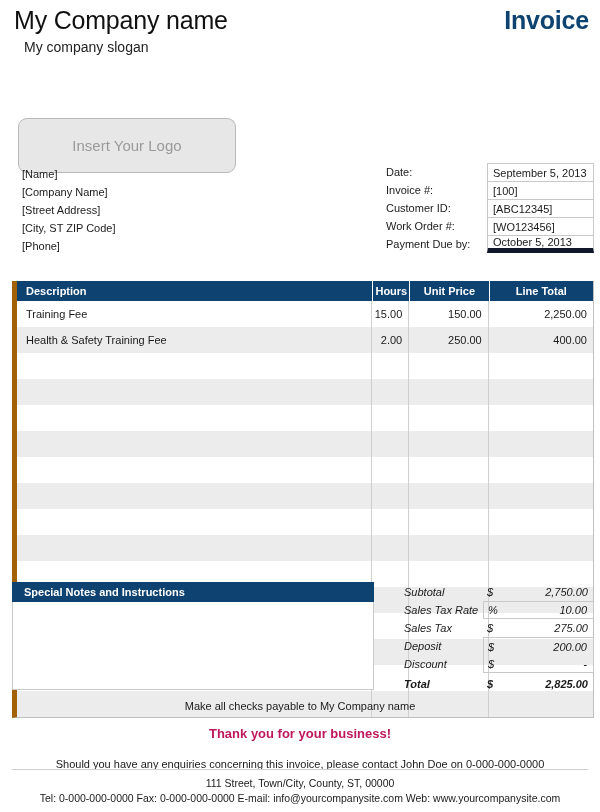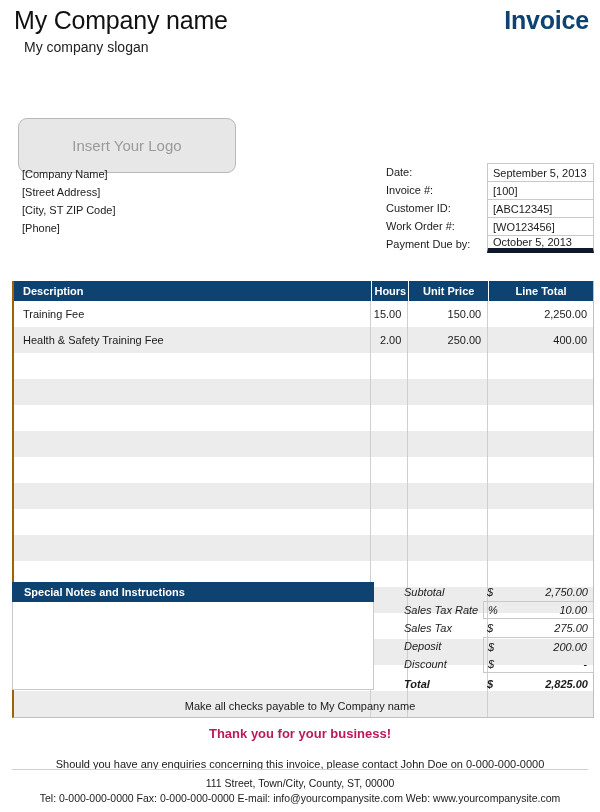--- a/index.html
+++ b/index.html
@@ -129,21 +129,21 @@
   .meta-row:last-child .meta-value {
     border-bottom: 5px solid #0f172a;
   }
 
   
   #items-table {
     position: absolute;
     left: 12px;
     top: 281px;
     width: 582px;
-    border-left: 2px solid #a16207;
+    border-left: 5px solid #a16207;
     border-right: 1px solid #bfbfbf;
     border-bottom: 1px solid #bfbfbf;
     box-sizing: border-box;
   }
   .items-head {
     display: flex;
     background: #0d4271;
     color: #ffffff;
     height: 20px;
   }
@@ -309,20 +309,21 @@
 <div id="company-name">My Company name</div>
 <div id="company-slogan">My company slogan</div>
 <div id="invoice-title">Invoice</div>
 
 <div id="logo-box">
   <span class="logo-text">Insert Your Logo</span>
 </div>
 
 <div id="bill-to">
   <div id="bill-to-lines">
+      <div class="bill-line">[Name]</div>
       <div class="bill-line">[Company Name]</div>
       <div class="bill-line">[Street Address]</div>
       <div class="bill-line">[City, ST  ZIP Code]</div>
       <div class="bill-line">[Phone]</div>
     </div>
 </div>
 
 <div id="meta-fields">
     <div class="meta-row">
       <div class="meta-label">Date:</div>

